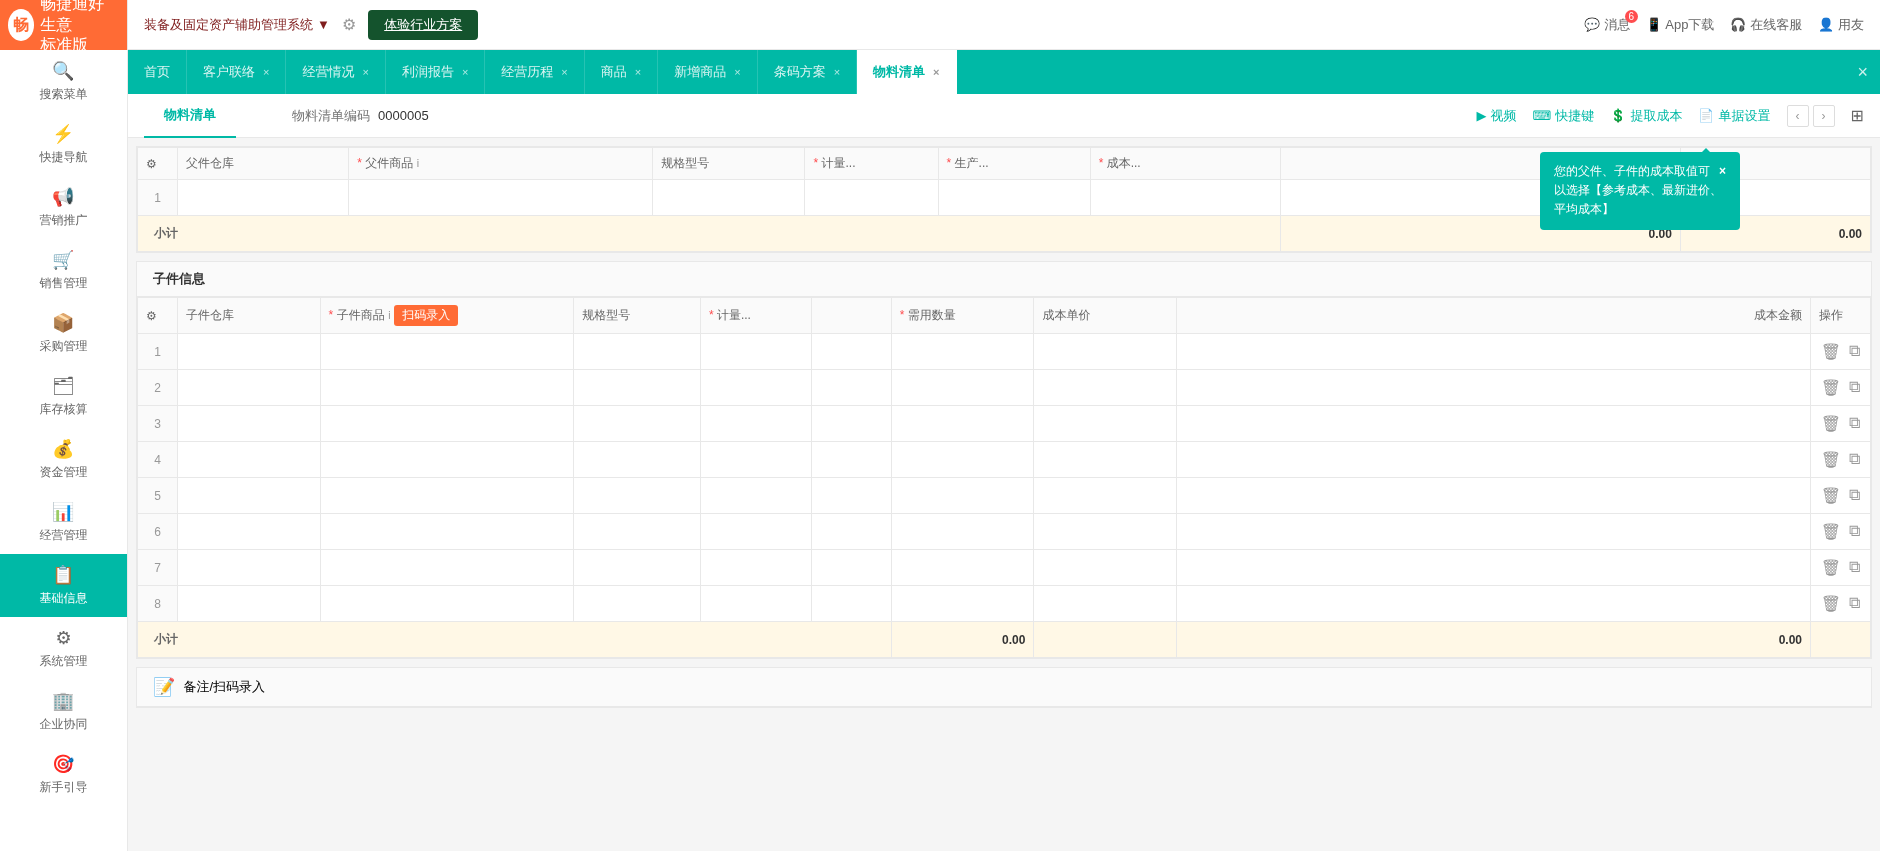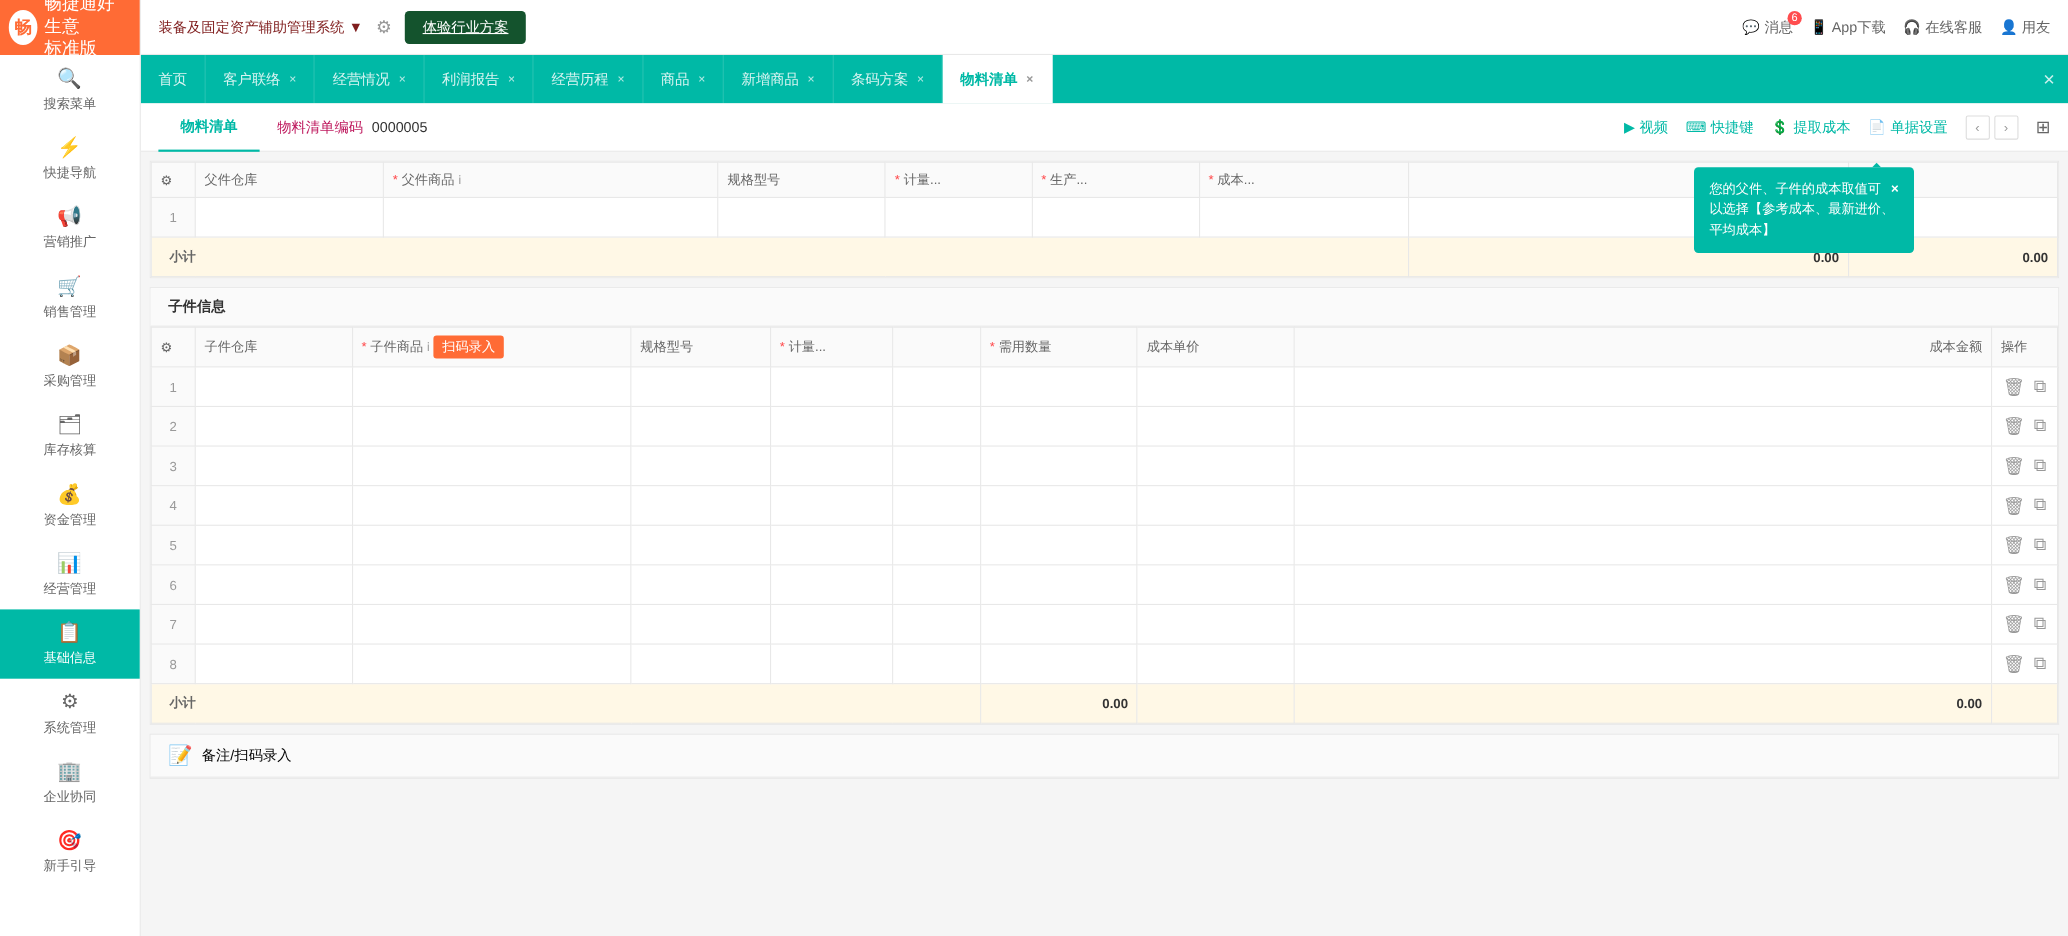--- a/index.html
+++ b/index.html
@@ -36,21 +36,21 @@
     .nav-tab-close-btn { margin-left: auto; color: rgba(255,255,255,0.8); padding: 0 12px; font-size: 18px; cursor: pointer; }
 
     
     .page-content { flex: 1; overflow-y: auto; background: #f5f5f5; padding: 0; }
 
     
     .sub-tabs { background: #fff; display: flex; align-items: center; padding: 0 16px; border-bottom: 1px solid #e8e8e8; height: 44px; gap: 0; }
     .sub-tab { padding: 0 20px; height: 44px; display: flex; align-items: center; cursor: pointer; font-size: 13px; color: #666; border-bottom: 2px solid transparent; }
     .sub-tab.active { color: #00b9a6; border-bottom: 2px solid #00b9a6; font-weight: bold; }
     .sub-tab-code { margin-left: 16px; font-size: 13px; color: #333; display: flex; align-items: center; gap: 8px; }
-    .sub-tab-code .label { color: #be185d; }
+    .sub-tab-code .label { color: #737373; margin-left: 40px; }
     .sub-tab-code .value { color: #333; }
     .sub-tabs-right { margin-left: auto; display: flex; align-items: center; gap: 16px; font-size: 13px; color: #666; }
     .sub-tabs-right .action { display: flex; align-items: center; gap: 4px; cursor: pointer; color: #00b9a6; }
     .nav-arrows { display: flex; gap: 4px; }
     .nav-arrow { width: 22px; height: 22px; border: 1px solid #ddd; border-radius: 2px; display: flex; align-items: center; justify-content: center; cursor: pointer; color: #999; font-size: 12px; }
     .grid-icon { color: #666; cursor: pointer; font-size: 16px; }
 
     
     .section { background: #fff; margin: 8px 8px 0; border: 1px solid #e8e8e8; }
     .section-title { padding: 8px 16px; font-weight: bold; font-size: 13px; color: #333; background: #fafafa; border-bottom: 1px solid #e8e8e8; }

